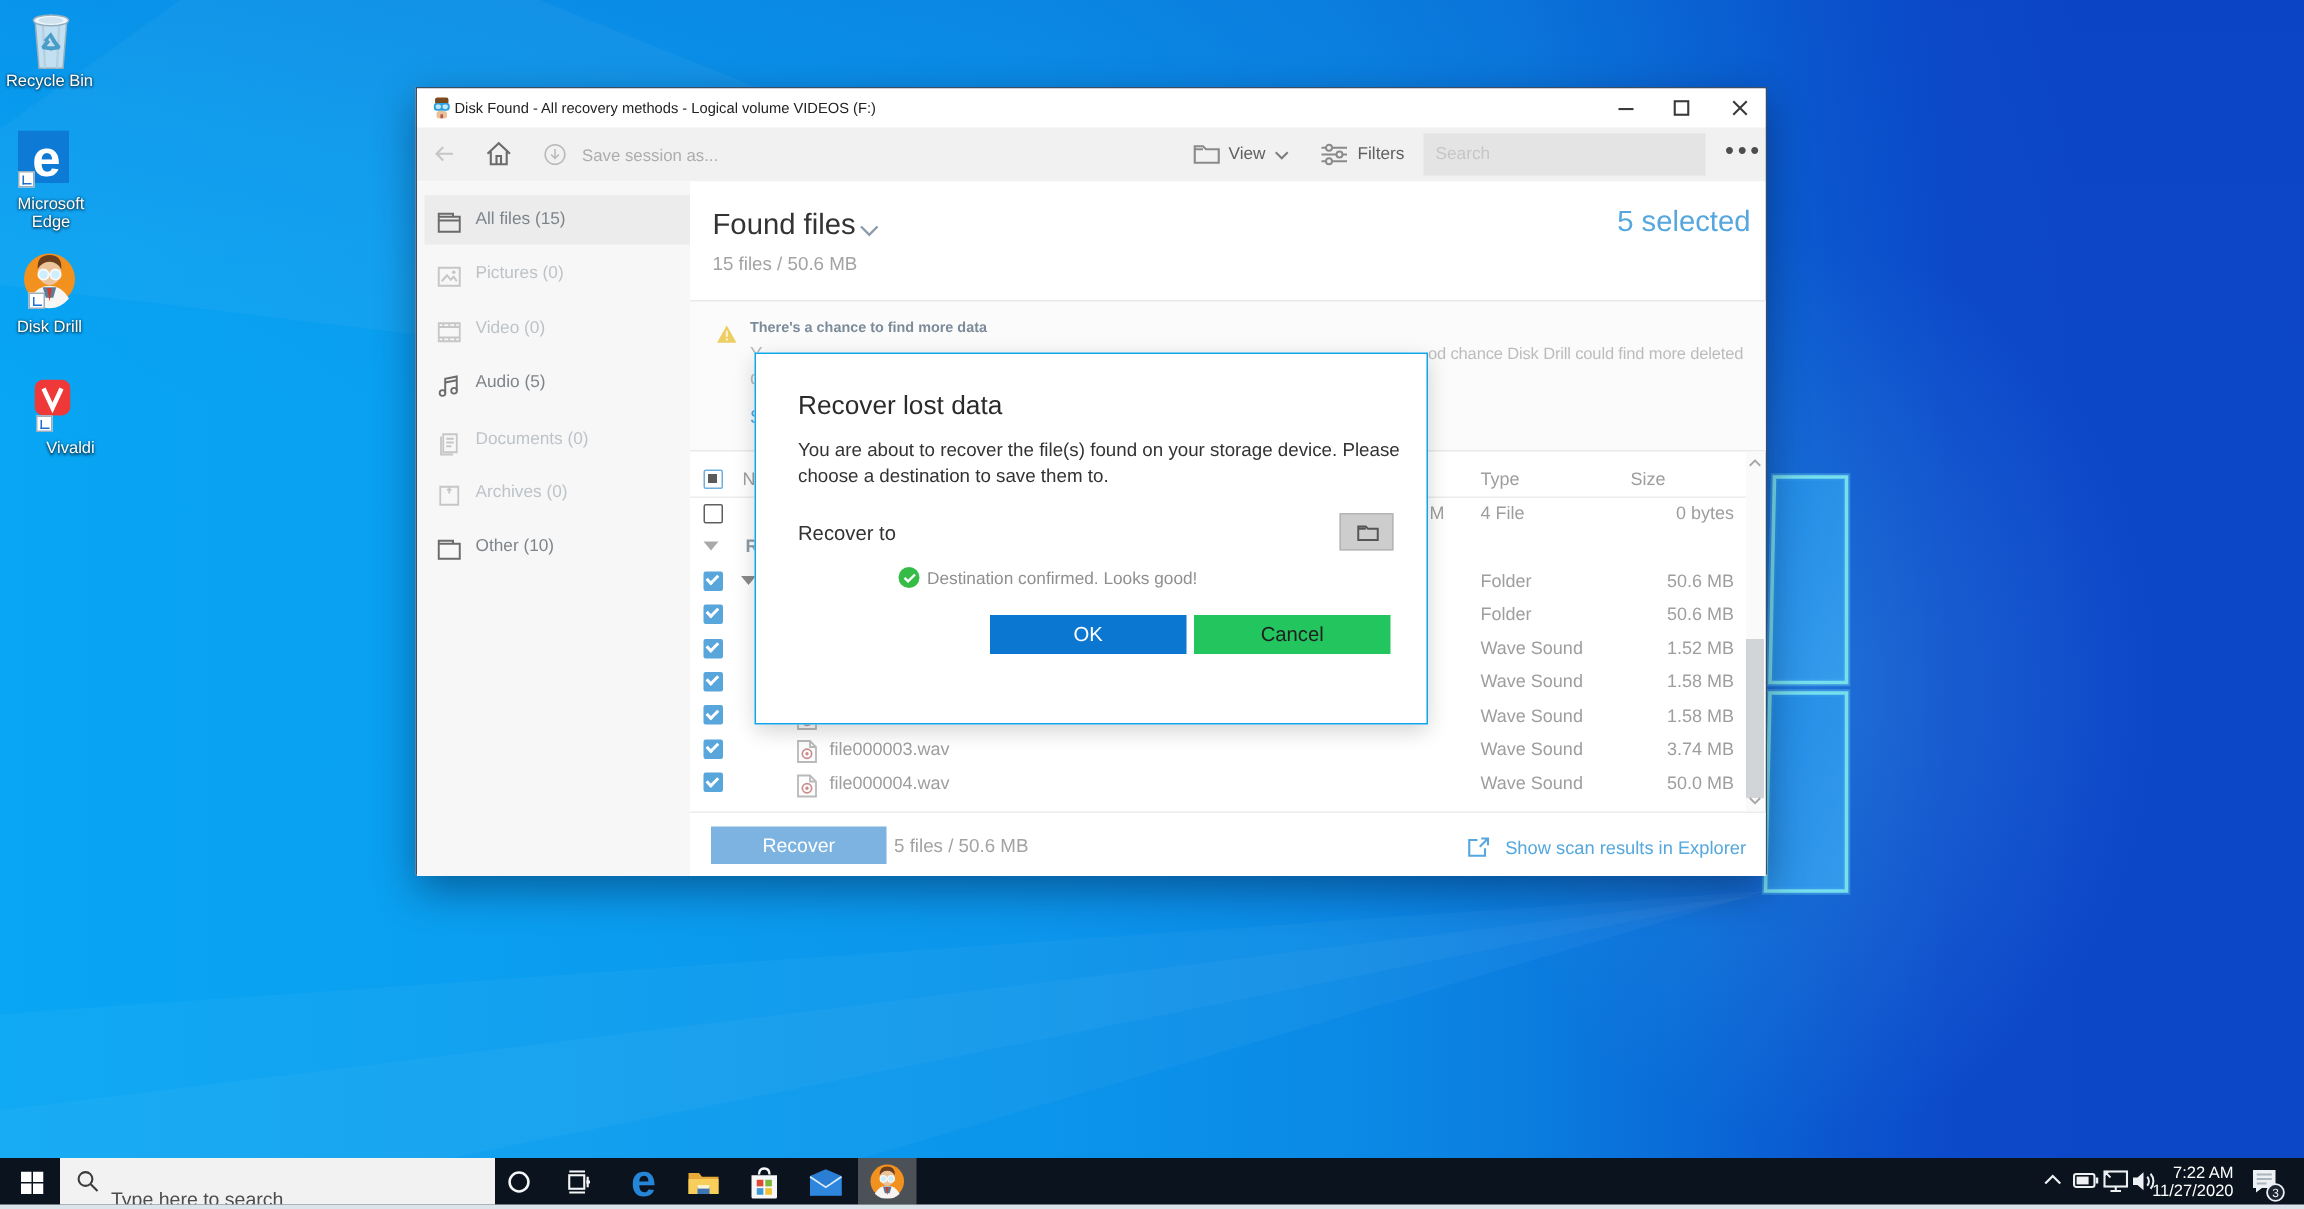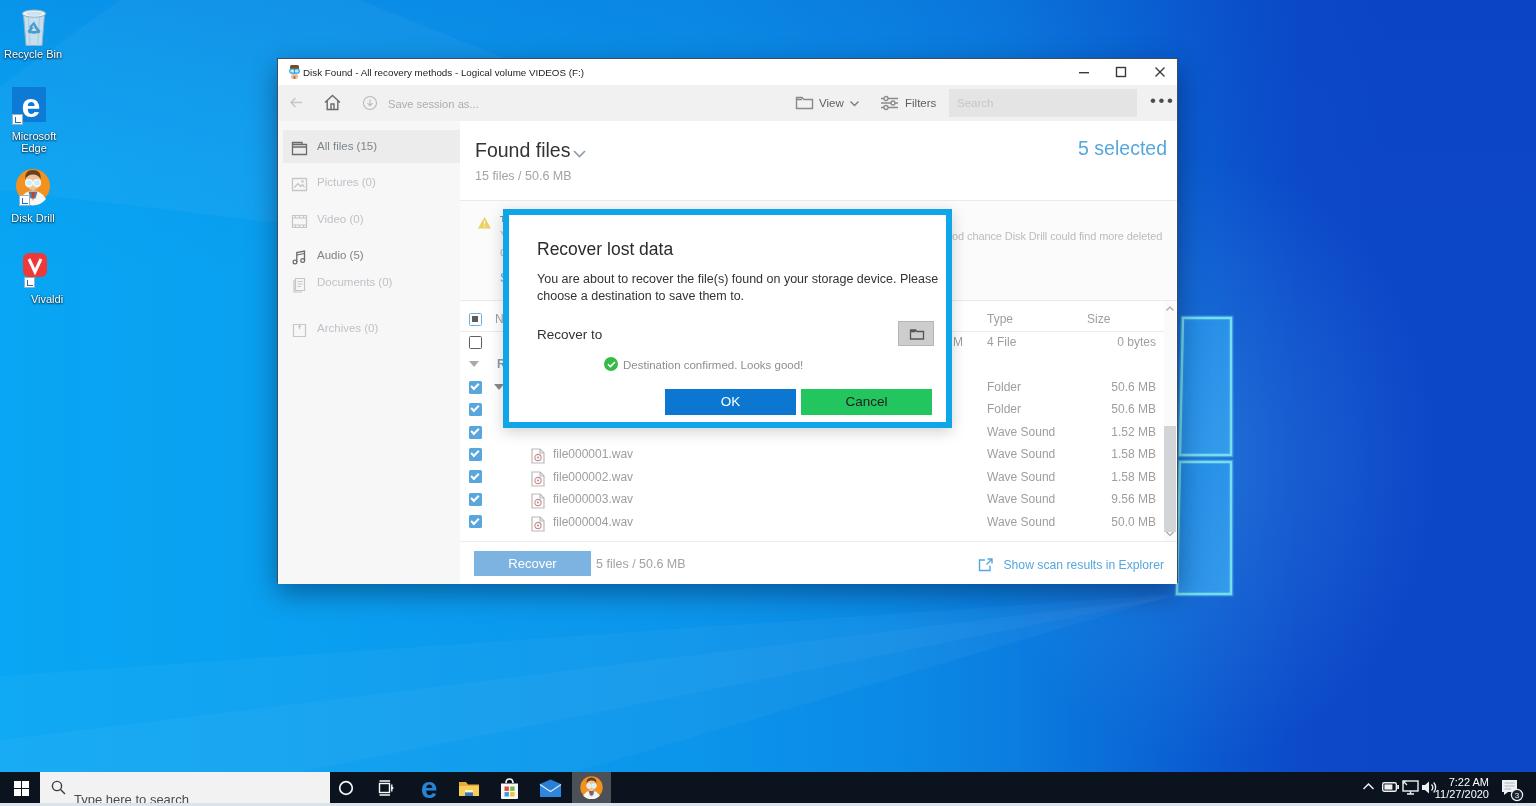--- a/index.html
+++ b/index.html
@@ -25,22 +25,22 @@
 .son{color:#7d848a;} .soff{color:#bdc3c8;}
 #content{position:absolute;left:182px;top:62px;width:717px;height:463px;background:#fff;}
 .grey{color:#a3a3a3;}
 .cell{position:absolute;font-size:12px;color:#9e9e9e;white-space:nowrap;}
 .cb{position:absolute;width:13px;height:13px;border-radius:1.5px;}
 .cbon{background:#58a6dc;}
 .cbon:after{content:"";position:absolute;left:2.2px;top:2.6px;width:6.2px;height:3.2px;
  border-left:2px solid #fff;border-bottom:2px solid #fff;transform:rotate(-45deg);}
 .tri{position:absolute;width:0;height:0;border-left:5px solid transparent;
  border-right:5px solid transparent;border-top:6px solid #a9a9a9;}
-#modal{position:absolute;left:503px;top:209px;width:449px;height:219px;background:#fff;
- border:6px solid #0ea5e9;box-shadow:0 4px 14px rgba(0,0,0,.18);}
+#modal{position:absolute;left:503px;top:235px;width:449px;height:248px;background:#fff;
+ border:1px solid #0ea5e9;box-shadow:0 4px 14px rgba(0,0,0,.18);}
 #taskbar{position:absolute;left:0;top:772px;width:1536px;height:34px;background:#0b141e;}
 #tbbottom{position:absolute;left:0;top:803px;width:1536px;height:3px;background:#dbe4ea;}
 .shortcut{width:11px;height:11px;background:#fff;border:1px solid #9ab0c0;}
 .shortcut:after{content:"";position:absolute;left:2px;top:2px;width:5px;height:5px;
  border-left:1.6px solid #1f6fd0;border-bottom:1.6px solid #1f6fd0;}
 .trtxt{position:absolute;color:#fff;font-size:11px;line-height:12px;text-align:right;}
 </style></head>
 <body>
 <div id="desk"></div>
 <svg id="deskpanes" width="1536" height="806">
@@ -175,32 +175,38 @@
       </div>
   <div class="sitem" style="top:117.2px">
    <svg class="sic" width="17" height="17" viewBox="0 0 17 17">
           <path d="M5.8 13 V3.5 L13.5 2 V11.5" fill="none" stroke="#6b6b6b" stroke-width="1.3"></path>
           <circle cx="4" cy="13" r="1.9" fill="none" stroke="#6b6b6b" stroke-width="1.2"></circle>
           <circle cx="11.7" cy="11.5" r="1.9" fill="none" stroke="#6b6b6b" stroke-width="1.2"></circle>
           <path d="M5.8 6 L13.5 4.5" stroke="#6b6b6b" stroke-width="1.2"></path>
         </svg>
    <div class="stx son">Audio (5)</div>
       </div>
-  <div class="sitem" style="top:144px">
+  <div class="sitem" style="top:155px">
    <svg class="sic" width="17" height="17" viewBox="0 0 17 17">
           <path d="M4.5 2.5 H13.5 V14.5 H4.5 Z M6.5 5.5 H11.5 M6.5 8 H11.5 M6.5 10.5 H10" fill="none" stroke="#c6c6c6" stroke-width="1.2"></path>
           <path d="M3 4 V16 H11" fill="none" stroke="#c6c6c6" stroke-width="1.2"></path>
         </svg>
    <div class="stx soff">Documents (0)</div>
       </div>
   <div class="sitem" style="top:190px">
    <svg class="sic" width="17" height="17" viewBox="0 0 17 17">
           <path d="M2.5 2.5 H14.5 V14.5 H2.5 Z M8.5 2.5 V7 M7 4.5 H10" fill="none" stroke="#c6c6c6" stroke-width="1.2"></path>
         </svg>
    <div class="stx soff">Archives (0)</div>
+      </div>
+  <div class="sitem" style="top:226.4px">
+   <svg class="sic" width="17" height="17" viewBox="0 0 17 17">
+          <path d="M1.5 4.5 H15.5 V14.5 H1.5 Z M1.5 4.5 V2.5 H11 V4.5" fill="none" stroke="#6b6b6b" stroke-width="1.3"></path>
+        </svg>
+   <div class="stx son">Other (10)</div>
       </div>
  </div>
  <div id="content">
   <div class="abs" style="left:15px;top:18px;font-size:19.5px;color:#333;">Found files</div>
   <svg class="abs" style="left:112px;top:28px" width="15" height="10">
         <path d="M2 2 L7.5 7.5 L13 2" fill="none" stroke="#8d9caa" stroke-width="1.6"></path>
       </svg>
   <div class="abs grey" style="left:15px;top:48px;font-size:12.5px;">15 files / 50.6 MB</div>
   <div class="abs" style="right:10px;top:16px;font-size:19.5px;color:#55a7dd;">5 selected</div>
   <div class="abs" style="left:0;top:79px;width:717px;height:101px;background:#fbfbfc;border-top:1px solid #eaeaea;border-bottom:1px solid #eaeaea;"></div>
@@ -242,21 +248,21 @@
   <div class="cell" style="left:93px;top:322px;line-height:22.5px;">file000001.wav</div>
   <div class="cell" style="left:527px;top:322px;line-height:22.5px;">Wave Sound</div>
   <div class="cell" style="right:21px;top:322px;line-height:22.5px;">1.58 MB</div>
   <div class="cb cbon" style="left:9px;top:349px;"></div>
   <div class="cell" style="left:93px;top:344.5px;line-height:22.5px;">file000002.wav</div>
   <div class="cell" style="left:527px;top:344.5px;line-height:22.5px;">Wave Sound</div>
   <div class="cell" style="right:21px;top:344.5px;line-height:22.5px;">1.58 MB</div>
   <div class="cb cbon" style="left:9px;top:371.5px;"></div>
   <div class="cell" style="left:93px;top:367px;line-height:22.5px;">file000003.wav</div>
   <div class="cell" style="left:527px;top:367px;line-height:22.5px;">Wave Sound</div>
-  <div class="cell" style="right:21px;top:367px;line-height:22.5px;">9.56 MB</div>
+  <div class="cell" style="right:21px;top:367px;line-height:22.5px;">3.74 MB</div>
   <div class="cb cbon" style="left:9px;top:394px;"></div>
   <div class="cell" style="left:93px;top:389.5px;line-height:22.5px;">file000004.wav</div>
   <div class="cell" style="left:527px;top:389.5px;line-height:22.5px;">Wave Sound</div>
   <div class="cell" style="right:21px;top:389.5px;line-height:22.5px;">50.0 MB</div>
 
   <svg class="abs" style="left:71px;top:327px" width="14" height="16" viewBox="0 0 14 16">
    <path d="M1 1 H9 L13 5 V15 H1 Z" fill="#fdfdfd" stroke="#b9b9b9" stroke-width="1.2"></path>
    <path d="M9 1 V5 H13" fill="none" stroke="#b9b9b9" stroke-width="1.2"></path>
    <circle cx="7" cy="9.5" r="3.1" fill="none" stroke="#c98c8c" stroke-width="1.1"></circle>
    <circle cx="7" cy="9.5" r="1.1" fill="#c98c8c"></circle>

